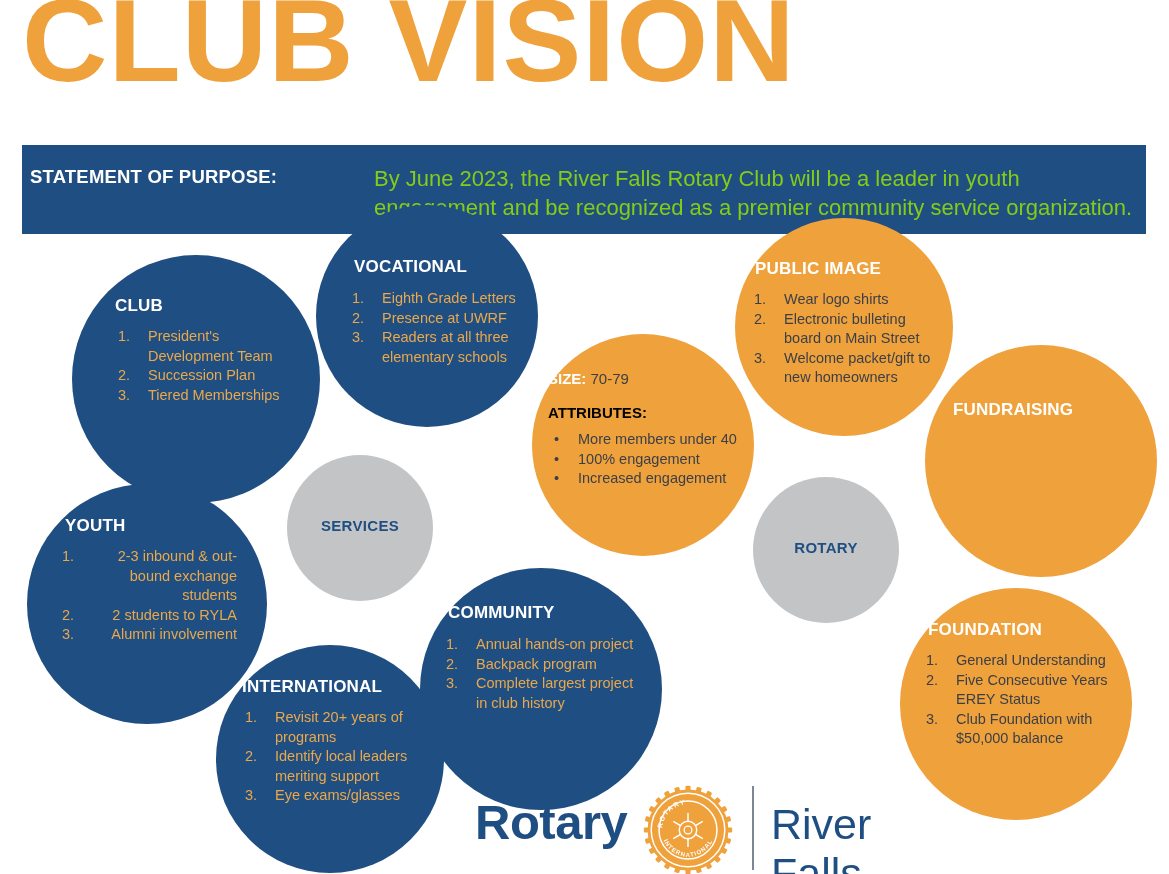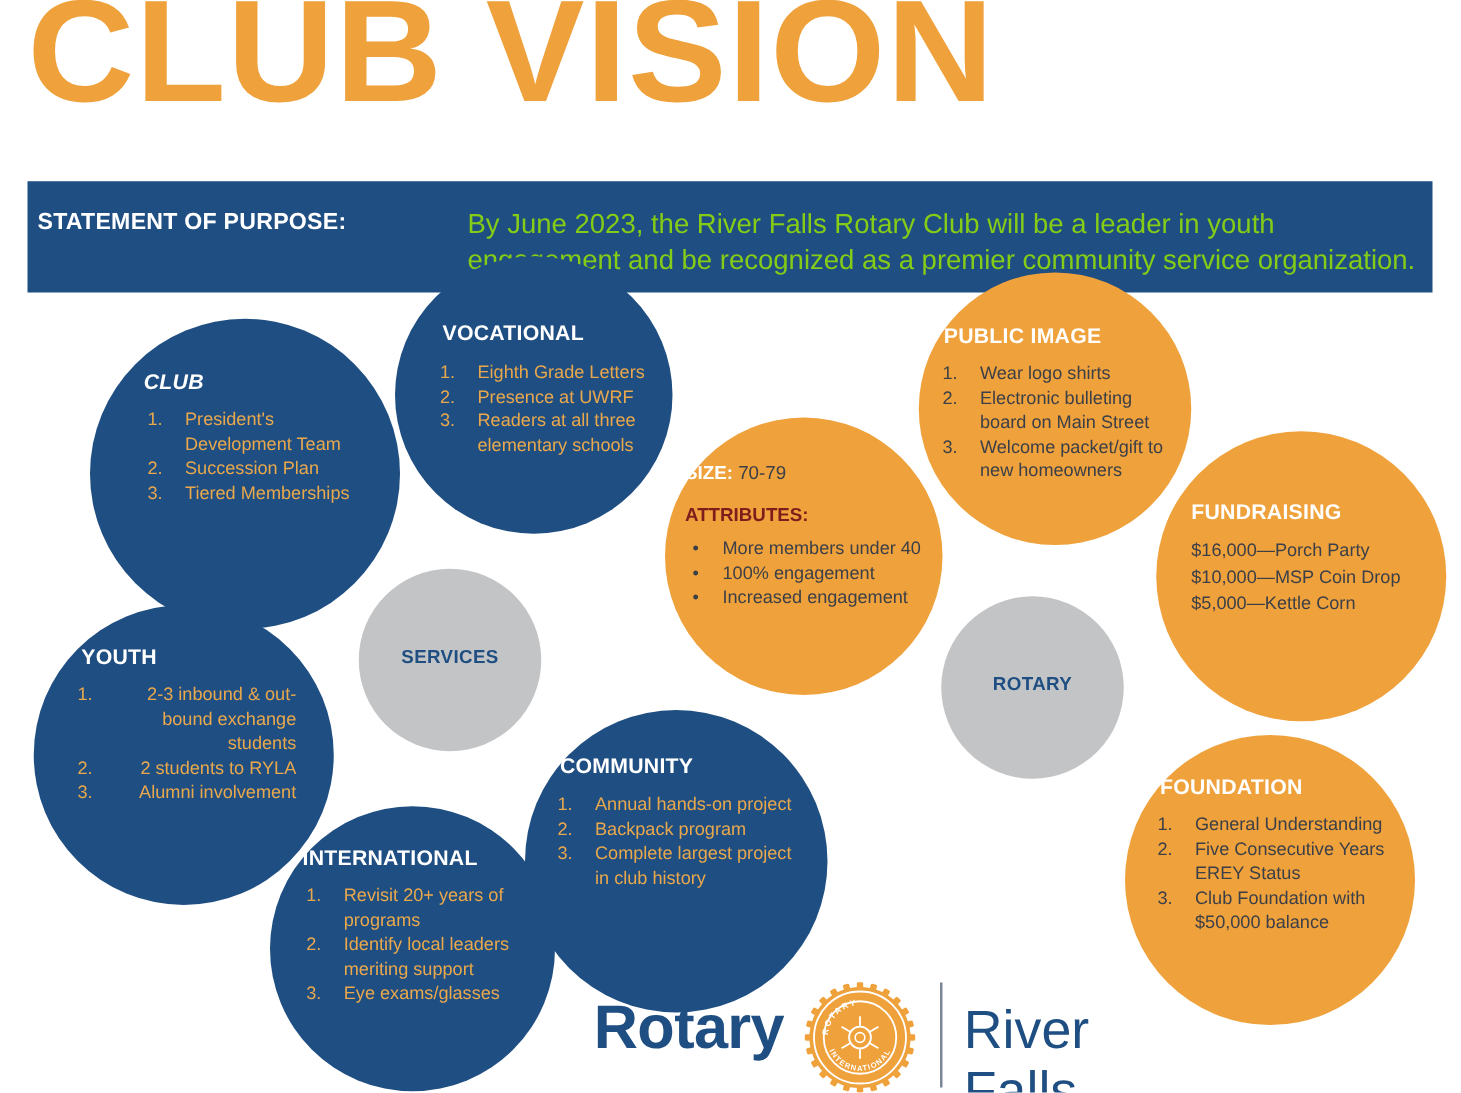--- a/index.html
+++ b/index.html
@@ -144,21 +144,21 @@
     font-weight: bold;
     color: #ffffff;
   }
   #size-line .val { color: #3B3F47; }
   #attributes-label {
     position: absolute;
     left: 16px;
     top: 70px;
     font-size: 15px;
     font-weight: bold;
-    color: #7f1d1d;
+    color: #000000;
   }
   #attributes-list {
     left: 16px;
     top: 96px;
     width: 200px;
   }
 
   
   #rotary-logo {
     position: absolute;
@@ -204,21 +204,21 @@
 
 <div id="header-area">
   <div id="purpose-banner">
     <span id="purpose-label">STATEMENT OF PURPOSE:</span>
     <span id="purpose-text">By June 2023, the River Falls Rotary Club will be a leader in youth engagement and be recognized as a premier community service organization.</span>
   </div>
   <div id="club-vision-title">CLUB VISION</div>
 </div>
 
 <div class="circle blue" style="left:72px; top:255px; width:248px; height:248px; z-index:5;">
-  <div class="circle-title" style="left:43px; top:41px;font-style:italic;">CLUB</div>
+  <div class="circle-title" style="left:43px; top:41px;">CLUB</div>
   <ul class="circle-list" style="left:46px; top:72px; width:180px;">
     <li><span class="num">1.</span><span>President's Development Team</span></li>
     <li><span class="num">2.</span><span>Succession Plan</span></li>
     <li><span class="num">3.</span><span>Tiered Memberships</span></li>
   </ul>
 </div>
 
 <div class="circle blue" style="left:316px; top:205px; width:222px; height:222px; z-index:6;">
   <div class="circle-title" style="left:38px; top:52px;">VOCATIONAL</div>
   <ul class="circle-list" style="left:36px; top:84px; width:180px;">
@@ -232,25 +232,20 @@
   <div class="circle-title" style="left:20px; top:41px;">PUBLIC IMAGE</div>
   <ul class="circle-list" style="left:19px; top:72px; width:190px;">
     <li><span class="num">1.</span><span>Wear logo shirts</span></li>
     <li><span class="num">2.</span><span>Electronic bulleting board on Main Street</span></li>
     <li><span class="num">3.</span><span>Welcome packet/gift to new homeowners</span></li>
   </ul>
 </div>
 
 <div class="circle orange" style="left:925px; top:345px; width:232px; height:232px; z-index:5;">
   <div class="circle-title" style="left:28px; top:55px;">FUNDRAISING</div>
-  <div class="plain-lines" style="left:28px; top:86px; width:190px;">
-    <div>$16,000—Porch Party</div>
-    <div>$10,000—MSP Coin Drop</div>
-    <div>$5,000—Kettle Corn</div>
-  </div>
 </div>
 
 <div class="circle blue" style="left:27px; top:484px; width:240px; height:240px; z-index:5;text-align:right;">
   <div class="circle-title" style="left:38px; top:32px;">YOUTH</div>
   <ul class="circle-list" style="left:35px; top:63px; width:175px;">
     <li><span class="num">1.</span><span>2-3 inbound &amp; out-bound exchange students</span></li>
     <li><span class="num">2.</span><span>2 students to RYLA</span></li>
     <li><span class="num">3.</span><span>Alumni involvement</span></li>
   </ul>
 </div>

